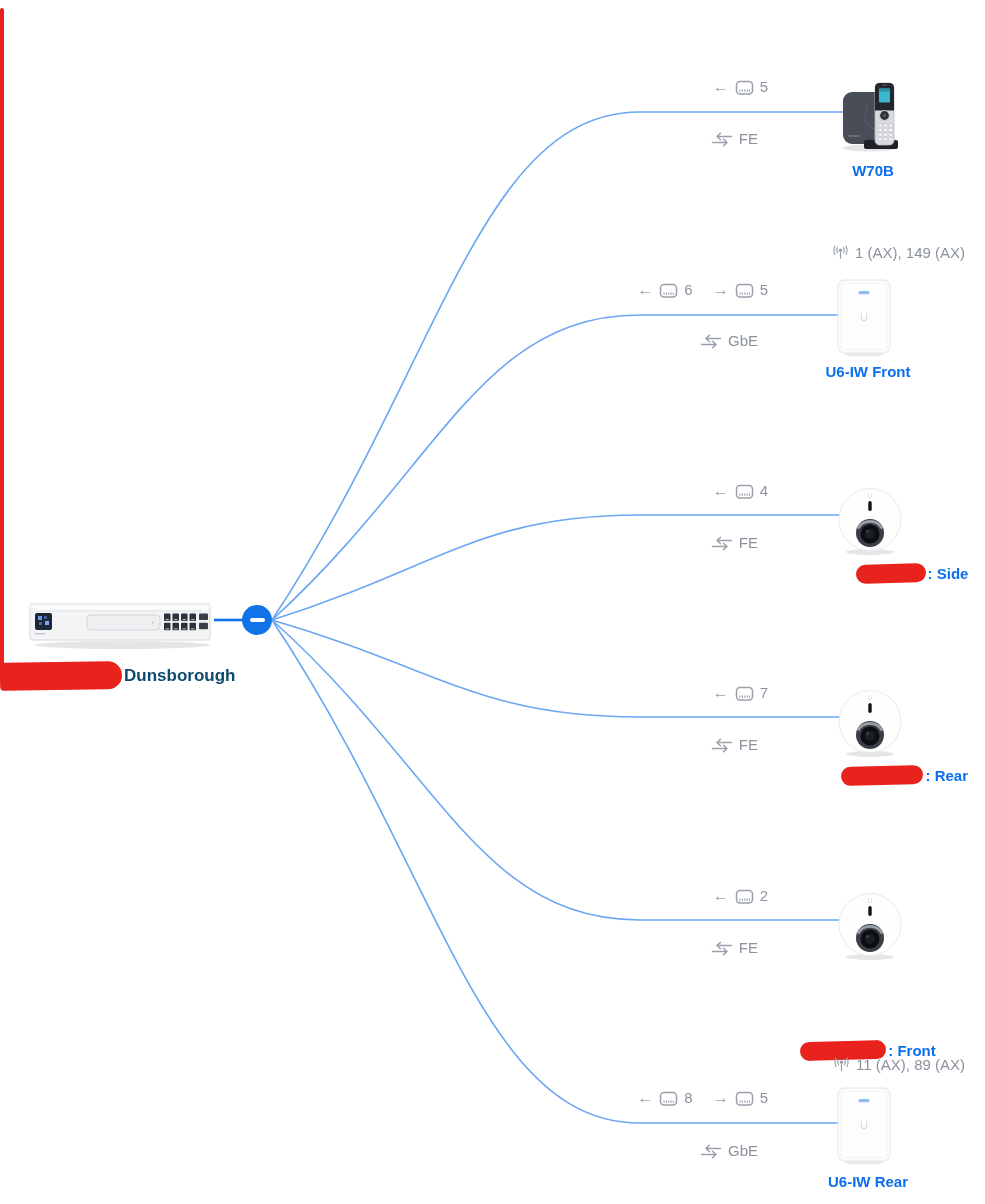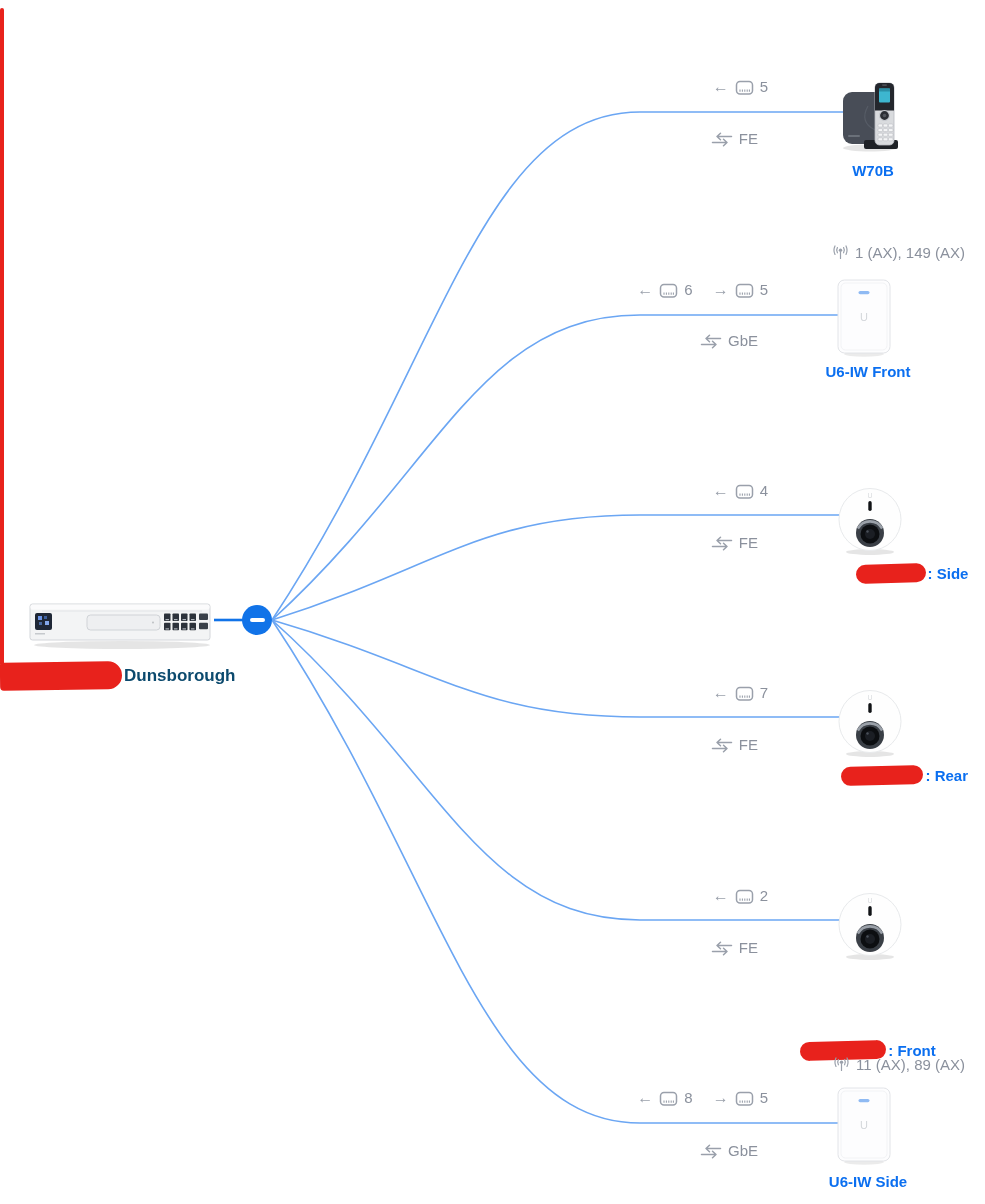--- a/index.html
+++ b/index.html
@@ -288,21 +288,21 @@
   <div class="device" style="left:837px;top:1087px;">
     <svg width="54" height="78" viewBox="0 0 54 78">
       <ellipse cx="27" cy="75" rx="20" ry="2.8" fill="rgba(0,0,0,0.08)"></ellipse>
       <rect x="1" y="1" width="52" height="73" rx="6.5" fill="#fdfdfe" stroke="#e2e4e8"></rect>
       <rect x="4" y="4" width="46" height="67" rx="4.5" fill="none" stroke="#f2f3f5"></rect>
       <rect x="21.5" y="12" width="11" height="3.2" rx="1.6" fill="#8fbaf3"></rect>
       <text x="27" y="42" font-size="11" fill="#d4d7db" text-anchor="middle" font-family="Liberation Sans, DejaVu Sans, sans-serif">U</text>
     </svg>
   </div>
   <div class="dev-label" style="left:768px;top:1171px;">
-    <span>U6-IW Side</span>
+    <span>U6-IW Rear</span>
   </div>
 
   <div class="device" style="left:24px;top:591px;">
     <svg width="192" height="62" viewBox="0 0 192 62">
       <ellipse cx="98" cy="54" rx="88" ry="4" fill="rgba(0,0,0,0.10)"></ellipse>
       <rect x="6" y="13" width="180" height="36" rx="2.5" fill="#f3f4f5" stroke="#d3d6da"></rect>
       <rect x="6.5" y="13.5" width="179" height="5" rx="2" fill="#fbfbfc"></rect>
       <line x1="18" y1="20" x2="178" y2="20" stroke="#e2e4e7"></line>
       <rect x="11" y="22" width="17" height="17" rx="2" fill="#1f2736"></rect>
       <rect x="14" y="25" width="4" height="4" fill="#6d96e8"></rect>

